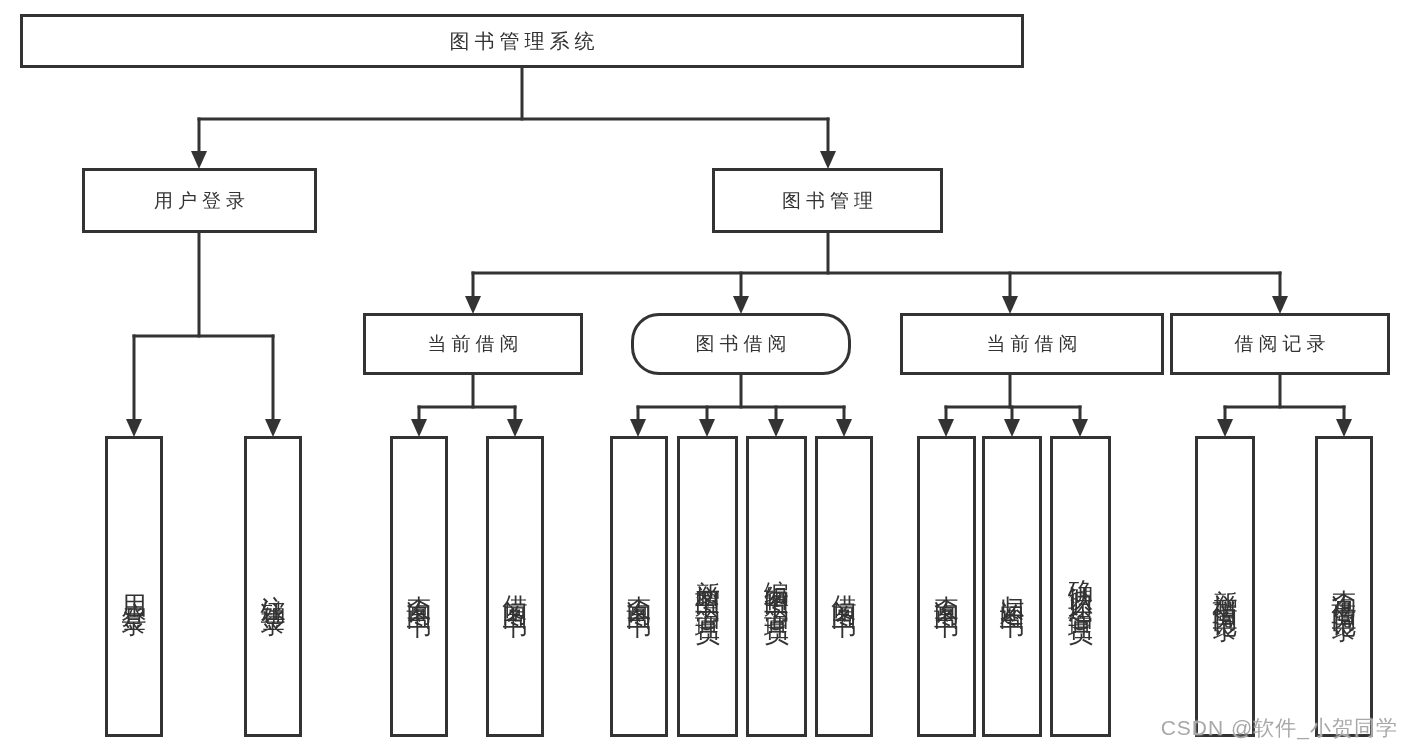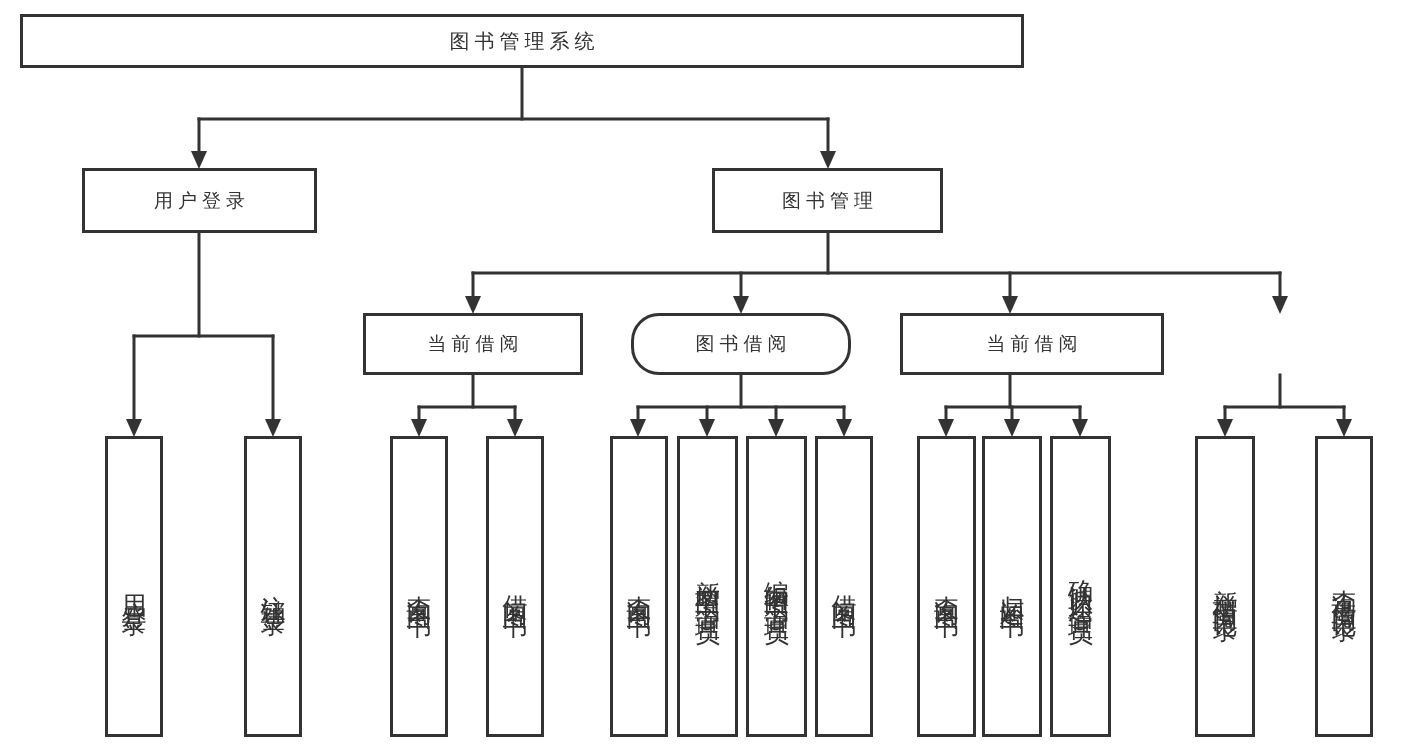--- a/index.html
+++ b/index.html
@@ -99,33 +99,35 @@
   </svg>
 
   <div class="box hbox rootbox" style="left:20px; top:14px; width:1004px; height:54px;">图书管理系统</div>
 
   <div class="box hbox" style="left:82px; top:168px; width:235px; height:65px;">用户登录</div>
   <div class="box hbox" style="left:712px; top:168px; width:231px; height:65px;">图书管理</div>
 
   <div class="box hbox" style="left:363px; top:313px; width:220px; height:62px;">当前借阅</div>
   <div class="box hbox" style="left:631px; top:313px; width:220px; height:62px;border-radius:28px;">图书借阅</div>
   <div class="box hbox" style="left:900px; top:313px; width:264px; height:62px;">当前借阅</div>
+  <div class="box hbox" style="left:1170px; top:313px; width:220px; height:62px;">借阅记录</div>
 
   <div class="box vbox" style="left:105px; top:436px; width:58px; height:301px;">用户登录</div>
   <div class="box vbox" style="left:244px; top:436px; width:58px; height:301px;">注销登录</div>
 
   <div class="box vbox" style="left:390px; top:436px; width:58px; height:301px;">查询图书</div>
   <div class="box vbox" style="left:486px; top:436px; width:58px; height:301px;">借阅图书</div>
 
   <div class="box vbox" style="left:610px; top:436px; width:58px; height:301px;">查询图书</div>
   <div class="box vbox" style="left:677px; top:436px; width:61px; height:301px;">新增图书（管理员）</div>
   <div class="box vbox" style="left:746px; top:436px; width:61px; height:301px;">编辑图书（管理员）</div>
   <div class="box vbox" style="left:815px; top:436px; width:58px; height:301px;">借阅图书</div>
 
   <div class="box vbox" style="left:917px; top:436px; width:59px; height:301px;">查询图书</div>
   <div class="box vbox" style="left:982px; top:436px; width:60px; height:301px;">归还图书</div>
   <div class="box vbox" style="left:1050px; top:436px; width:61px; height:301px;">确认归还（管理员）</div>
 
   <div class="box vbox" style="left:1195px; top:436px; width:60px; height:301px;">新增借阅记录</div>
   <div class="box vbox" style="left:1315px; top:436px; width:58px; height:301px;">查询借阅记录</div>
 
+  <div class="watermark">CSDN @软件_小贺同学</div>
 
 </div>
 
 </body></html>

